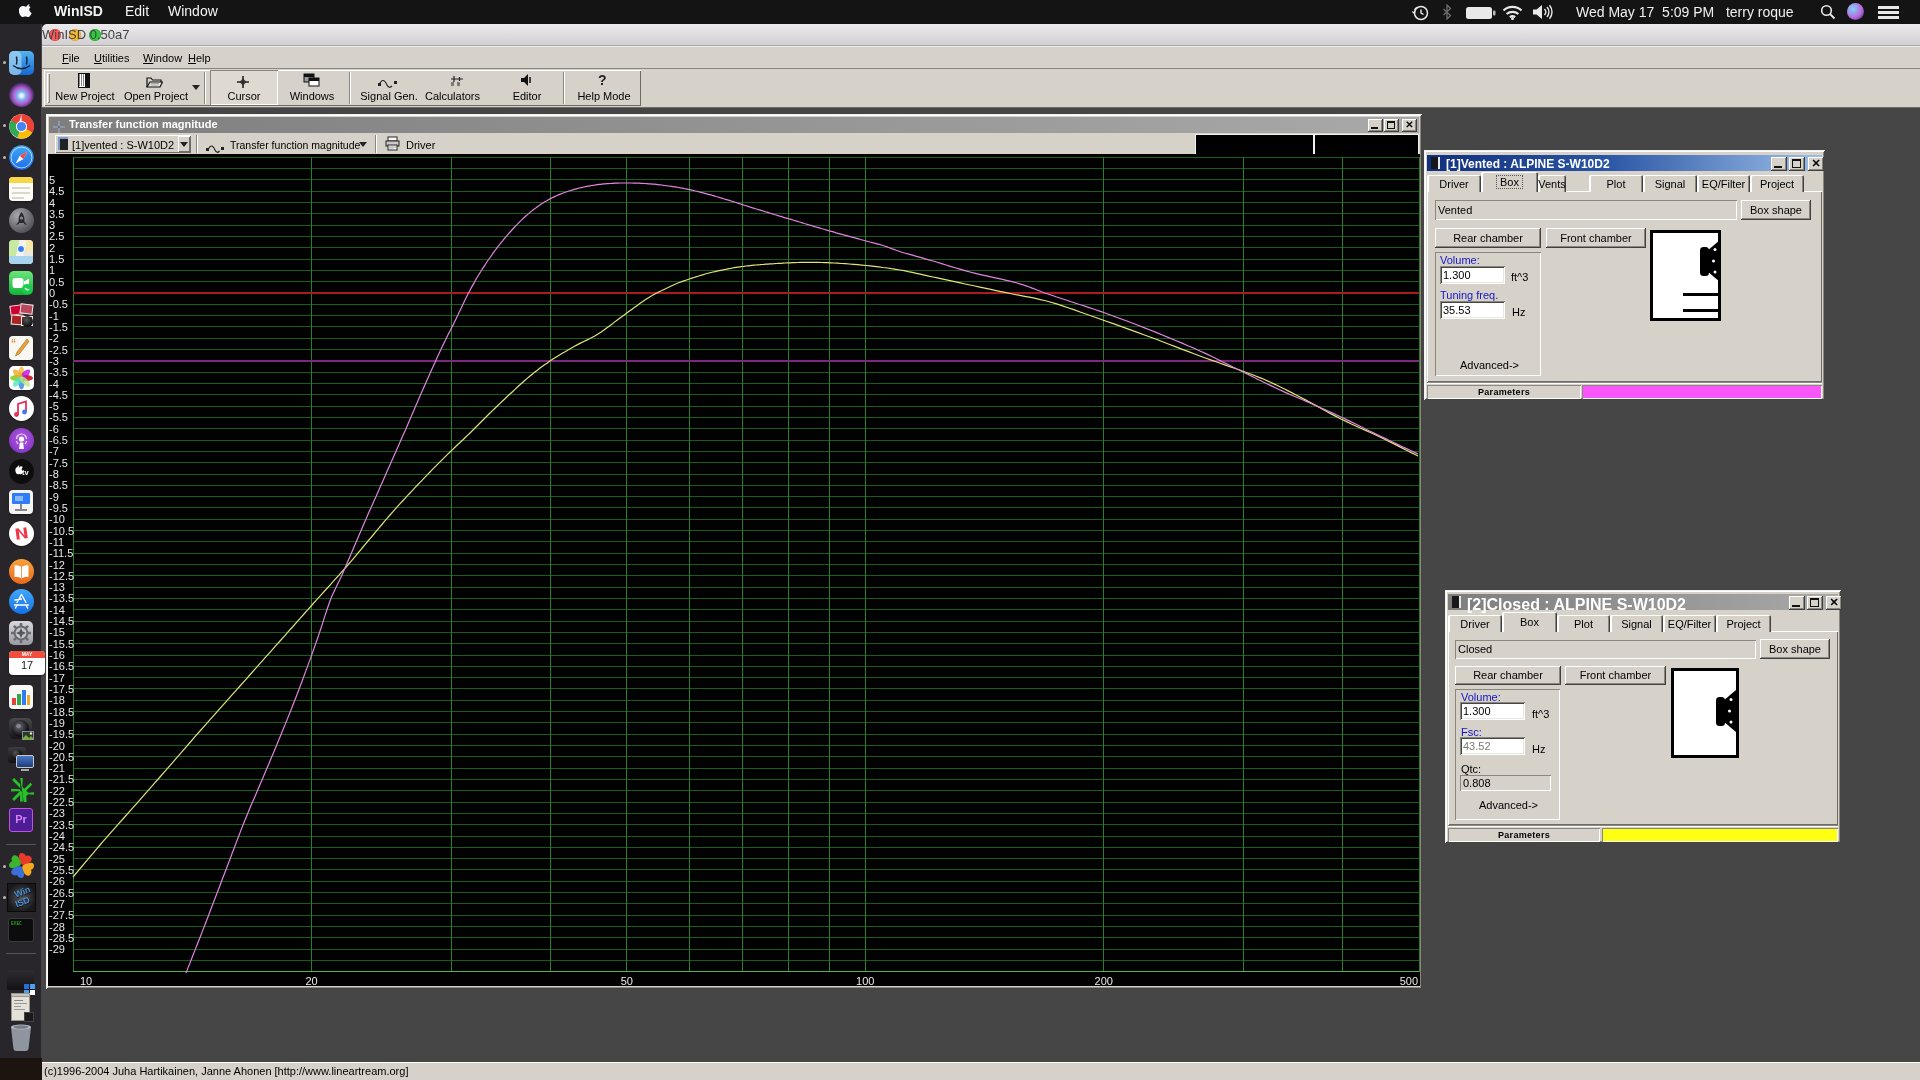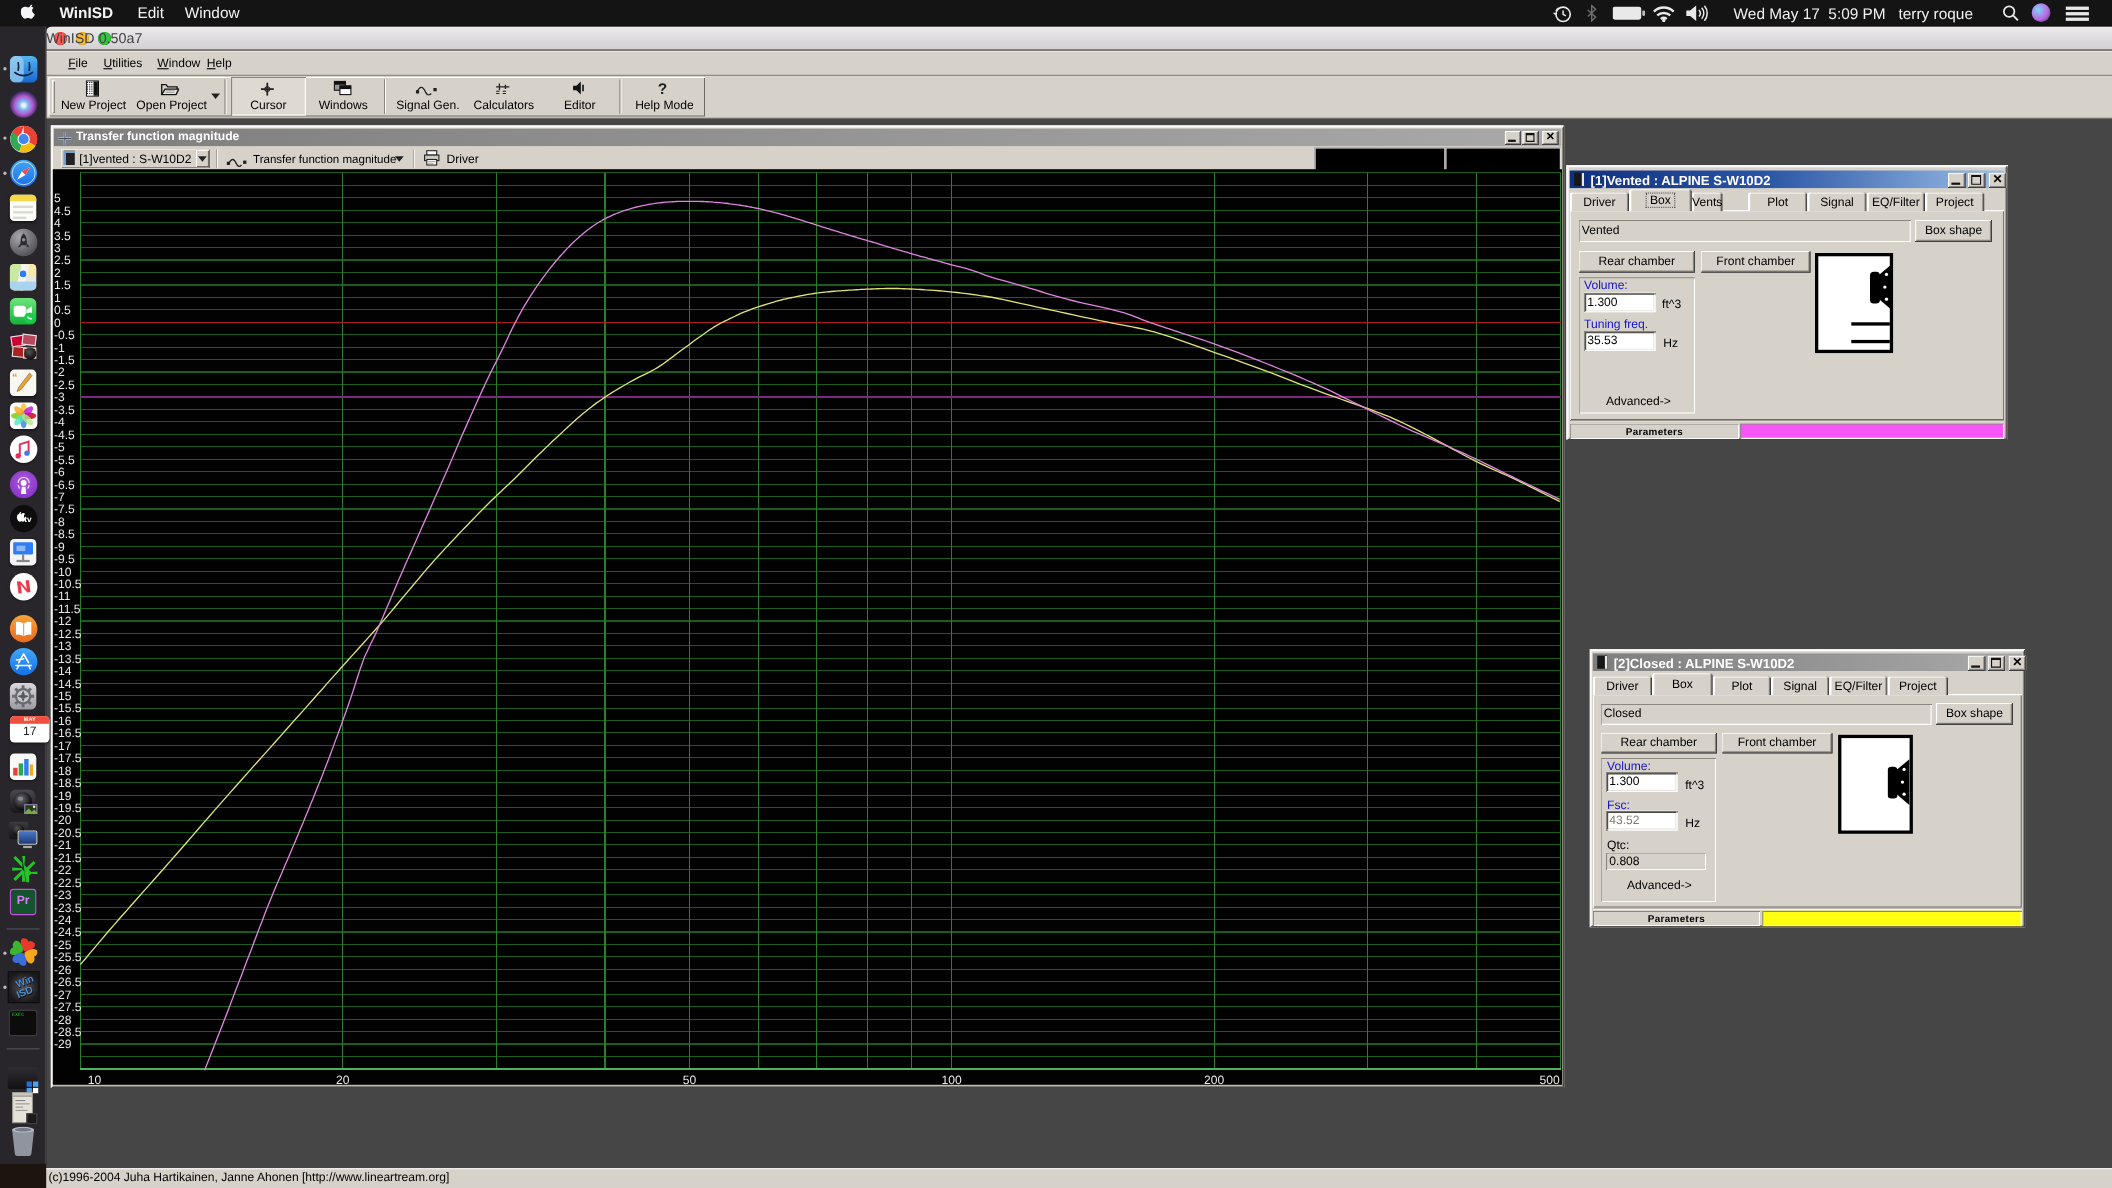--- a/index.html
+++ b/index.html
@@ -102,21 +102,21 @@
       <rect x="6" y="5" width="10" height="8" fill="#fff" stroke="#111"></rect>
       <rect x="6" y="5" width="10" height="3" fill="#111"></rect>
     </svg></div>
 <div class="abs" style="left:349px;top:72px;width:2px;height:32px;box-shadow:inset 1px 0 0 #8a877f,inset -1px 0 0 #fff"></div>
 <div class="abs t11" style="left:356px;top:90px;width:66px;text-align:center">Signal Gen.</div>
 <div class="abs" style="left:378px;top:74px;width:22px;height:13px"><svg width="22" height="13">
       <path d="M1 10 q4 -9 8 0 q2 4 5 1" fill="none" stroke="#222" stroke-width="1.2"></path>
       <rect x="0" y="8" width="3" height="3" fill="#222"></rect>
       <rect x="16" y="6" width="3" height="3" fill="#222"></rect>
     </svg></div>
-<div class="abs t11" style="left:425px;top:90px;width:66px;text-align:center">Calculators</div>
+<div class="abs t11" style="left:425px;top:90px;width:66px;">Calculators</div>
 <div class="abs" style="left:449px;top:73px;width:17px;height:14px"><svg width="17" height="14">
       <path d="M2 6 h12 M5 3 v6 M10.5 4 v4 M9 6 h4" stroke="#222" stroke-width="1.2" fill="none"></path>
       <path d="M2 10h3M2 12h3M8 10h3M8 12h3" stroke="#222" stroke-width="1"></path>
     </svg></div>
 <div class="abs t11" style="left:497px;top:90px;width:60px;text-align:center">Editor</div>
 <div class="abs" style="left:519px;top:73px;width:14px;height:14px"><svg width="14" height="14">
       <path d="M2 5v4h3l4 4V1L5 5z" fill="#111"></path>
       <path d="M11 4v6" stroke="#111" stroke-width="1.5"></path>
     </svg></div>
 <div class="abs" style="left:563px;top:72px;width:2px;height:32px;box-shadow:inset 1px 0 0 #8a877f,inset -1px 0 0 #fff"></div>
@@ -380,21 +380,21 @@
       <circle cx="15" cy="34" r="1.5" fill="#fff"></circle>
     </svg></div>
 
 <div class="abs" style="left:1427px;top:382px;width:395px;height:2px;box-shadow:inset 0 1px 0 #8a877f,inset 0 -1px 0 #fff"></div>
 <div class="abs sunk1" style="left:1427px;top:385px;width:154px;height:14px;font-size:9px;font-weight:700;text-align:center;padding-top:2px;letter-spacing:.3px">Parameters</div>
 <div class="abs sunk1" style="left:1582px;top:385px;width:240px;height:14px;background:#f956f9"></div>
 
 <div class="abs face raised" style="left:1445px;top:590px;width:396px;height:253px"></div>
 <div class="abs" style="left:1448px;top:594px;width:390px;height:16px;background:linear-gradient(90deg,#7e7e7e,#a9a9a9)"></div>
 <div class="abs" style="left:1452px;top:596px;width:9px;height:12px;background:#18181a;box-shadow:inset -2px 0 0 #e8e8e8"></div>
-<div class="abs" style="left:1467px;top:596px;font-size:12px;font-weight:700;color:#fff">[2]Closed : ALPINE S-W10D2</div>
+<div class="abs" style="left:1467px;top:596px;font-size:16px;font-weight:700;color:#fff">[2]Closed : ALPINE S-W10D2</div>
 <div class="abs btn" style="left:1789px;top:596px;width:16px;height:14px"></div>
 <div class="abs" style="left:1792px;top:605px;width:8px;height:2px;background:#111"></div>
 <div class="abs btn" style="left:1807px;top:596px;width:16px;height:14px"></div>
 <div class="abs" style="left:1810px;top:598px;width:9px;height:9px;border:1px solid #111;border-top-width:2px"></div>
 <div class="abs btn" style="left:1826px;top:596px;width:16px;height:14px;font-size:11px;font-weight:700;text-align:center;line-height:13px">✕</div>
 
 <div class="abs face raised2" style="left:1448px;top:631px;width:390px;height:194px"></div>
 <div class="tab" style="left:1448px;top:615px;width:54px;height:17px">Driver</div>
 <div class="tab" style="left:1557px;top:615px;width:53px;height:17px">Plot</div>
 <div class="tab" style="left:1610px;top:615px;width:53px;height:17px">Signal</div>
@@ -606,21 +606,21 @@
     <div class="abs" style="left:13px;top:22px;width:8px;height:2px;background:#aaa"></div>
   </div>
 
 <div class="abs" style="left:9px;top:777px;width:25px;height:25px"><svg width="25" height="25">
       <g transform="translate(12.5,12.5)" fill="#25c228">
         <path d="M-1.4-12 h2.8 l-.6 9 2.2 2.2 6.4-6.4 2 2 -6.4 6.4 2.2 2.2 9-.6 v2.8 l-9-.6 -2.2 2.2 .6 9 h-2.8" transform="scale(.95)"></path>
         <path d="M-1.2-1.2 L-9.4-9.4 l2-2 6.2 6.2Z M-1.4 1.4 l-9 .6 v-2.8 l9 .6Z M-1.2 1.2 l-8.2 8.2 2 2 6.2-6.2Z M-1.4 12 h2.8 l-.6-9 -2.2-2.2Z"></path>
       </g>
     </svg></div>
 
-<div class="abs" style="left:9px;top:808px;width:24px;height:24px;background:#14532d;border:1.5px solid #c050e0;border-radius:3px;color:#d880f8;font-size:11px;font-weight:700;text-align:center;line-height:21px">Pr</div>
+<div class="abs" style="left:9px;top:808px;width:24px;height:24px;background:#4c1d95;border:1.5px solid #c050e0;border-radius:3px;color:#d880f8;font-size:11px;font-weight:700;text-align:center;line-height:21px">Pr</div>
 
 <div class="abs" style="left:6px;top:844px;width:30px;height:1px;background:#55525a"></div>
 
 <div class="abs" style="left:8px;top:852px;width:27px;height:27px"><svg width="27" height="27">
       <g transform="translate(13.5,13.5)">
         <path d="M0-1 Q-6-9-3-12 Q1-13.5 3-10 Q6-12 9-9 Q11-5 3-1Z" fill="#e8392a" transform="rotate(8)"></path>
         <path d="M0-1 Q-6-9-3-12 Q1-13.5 3-10 Q6-12 9-9 Q11-5 3-1Z" fill="#3cb52e" transform="rotate(-82)"></path>
         <path d="M0-1 Q-6-9-3-12 Q1-13.5 3-10 Q6-12 9-9 Q11-5 3-1Z" fill="#f5a81e" transform="rotate(98)"></path>
         <path d="M0-1 Q-6-9-3-12 Q1-13.5 3-10 Q6-12 9-9 Q11-5 3-1Z" fill="#3a6ed8" transform="rotate(188)"></path>
       </g>

